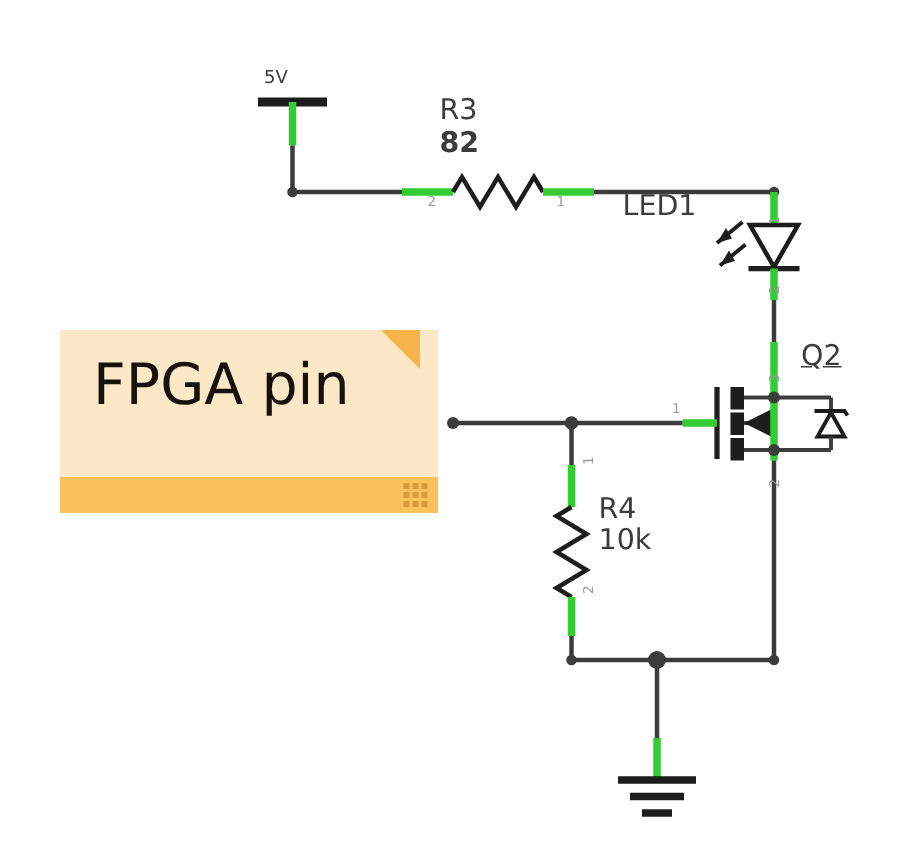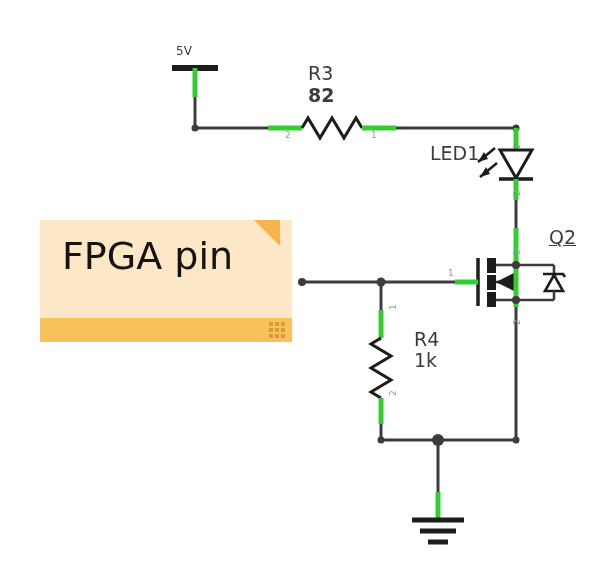--- a/index.html
+++ b/index.html
@@ -85,21 +85,20 @@
     white-space: nowrap;
   }
   .lbl {
     position: absolute;
     color: #3c3c3c;
     font-family: "DejaVu Sans", sans-serif;
     white-space: nowrap;
   }
   .lbl-ref {
     font-size: 19px;
-    margin-left: 15px;
   }
   .lbl-5v {
     font-size: 12px;
   }
   .pin-num {
     position: absolute;
     font-size: 9px;
     color: #9a9a9a;
     font-family: "DejaVu Sans", sans-serif;
   }
@@ -235,26 +234,26 @@
     </div>
   </div>
   <div class="note-text">FPGA pin</div>
 </div>
 
 <div class="lbl lbl-5v" style="left:176px; top:44px;">5V</div>
 
 <div class="lbl lbl-ref" style="left:293px; top:62px;">R3</div>
 <div class="lbl lbl-ref" style="left:293px; top:84px;font-weight:bold;">82</div>
 
-<div class="lbl lbl-ref" style="left:415px; top:142px;">LED1</div>
+<div class="lbl lbl-ref" style="left:415px; top:126px;">LED1</div>
 
 <div class="lbl lbl-ref" style="left:534px; top:226px;text-decoration:underline;">Q2</div>
 
 <div class="lbl lbl-ref" style="left:399px; top:328px;text-align:right;">R4</div>
-<div class="lbl lbl-ref" style="left:399px; top:349px;">1k</div>
+<div class="lbl lbl-ref" style="left:399px; top:349px;">10k</div>
 
 <div class="pin-num" style="left:285px; top:130px;">2</div>
 <div class="pin-num" style="left:371px; top:130px;">1</div>
 
 <div class="pin-num rot" style="left:512px; top:150px;">1</div>
 <div class="pin-num rot" style="left:512px; top:196px;">2</div>
 
 <div class="pin-num rot" style="left:512px; top:255px;">3</div>
 <div class="pin-num rot" style="left:512px; top:325px;">2</div>
 <div class="pin-num" style="left:448px; top:268px;">1</div>

